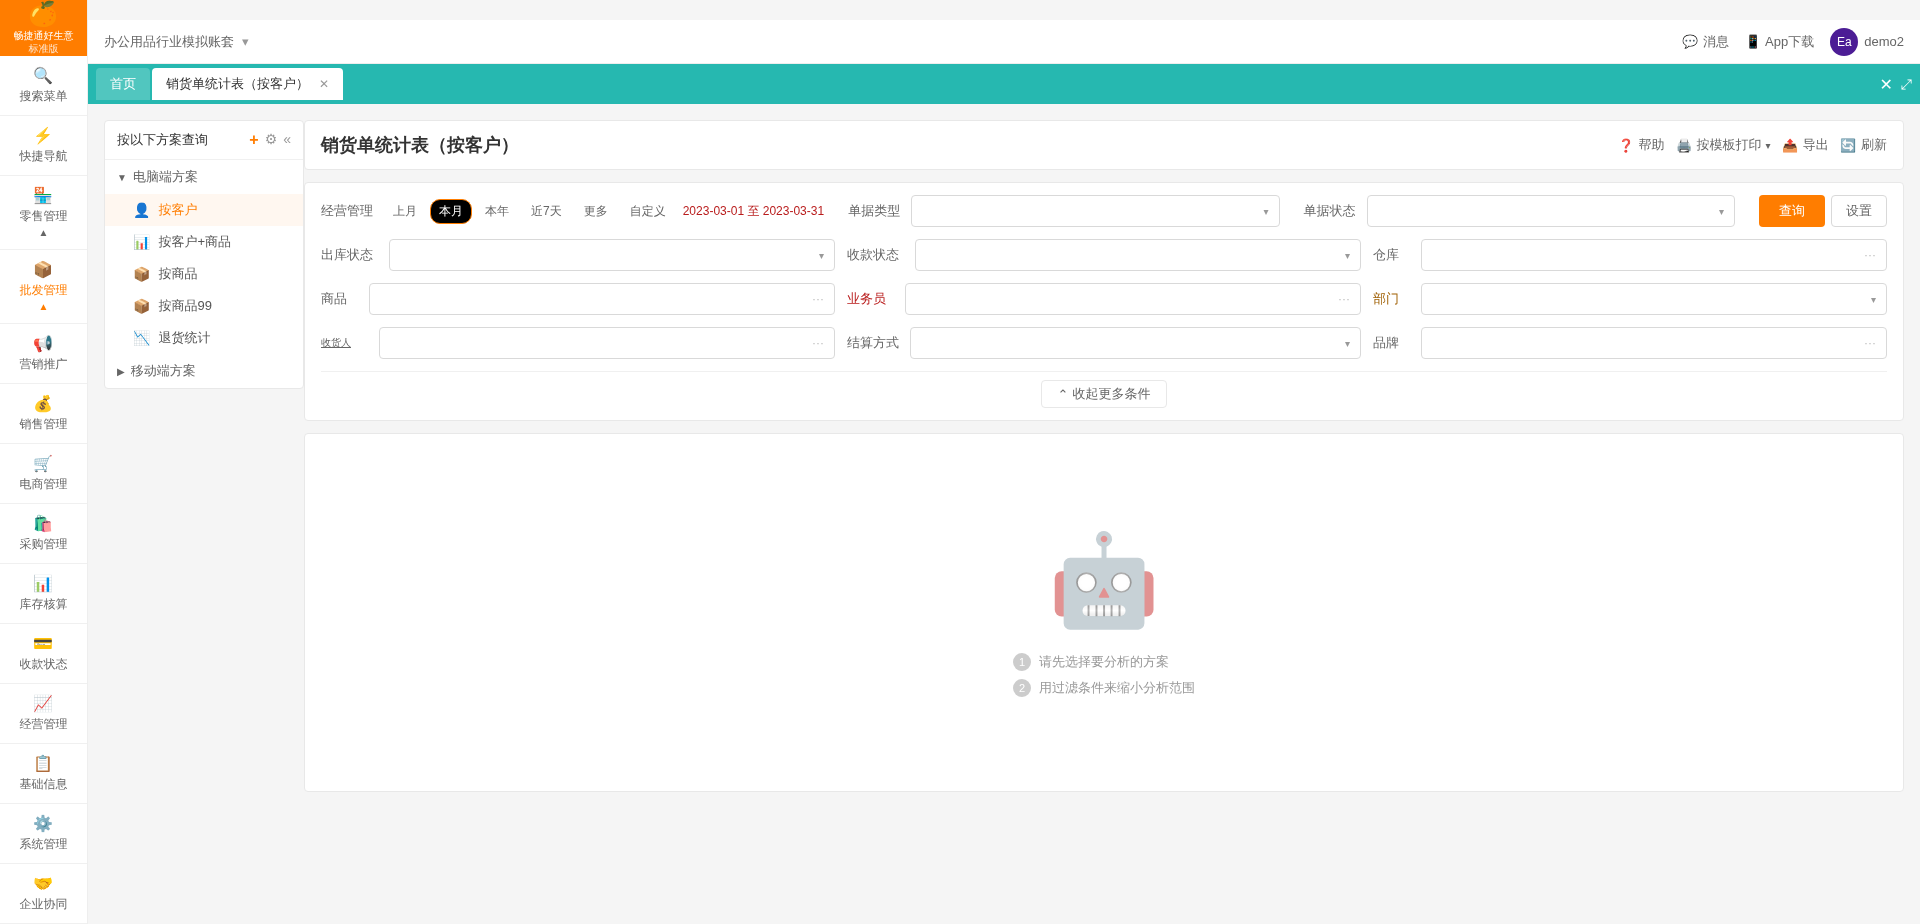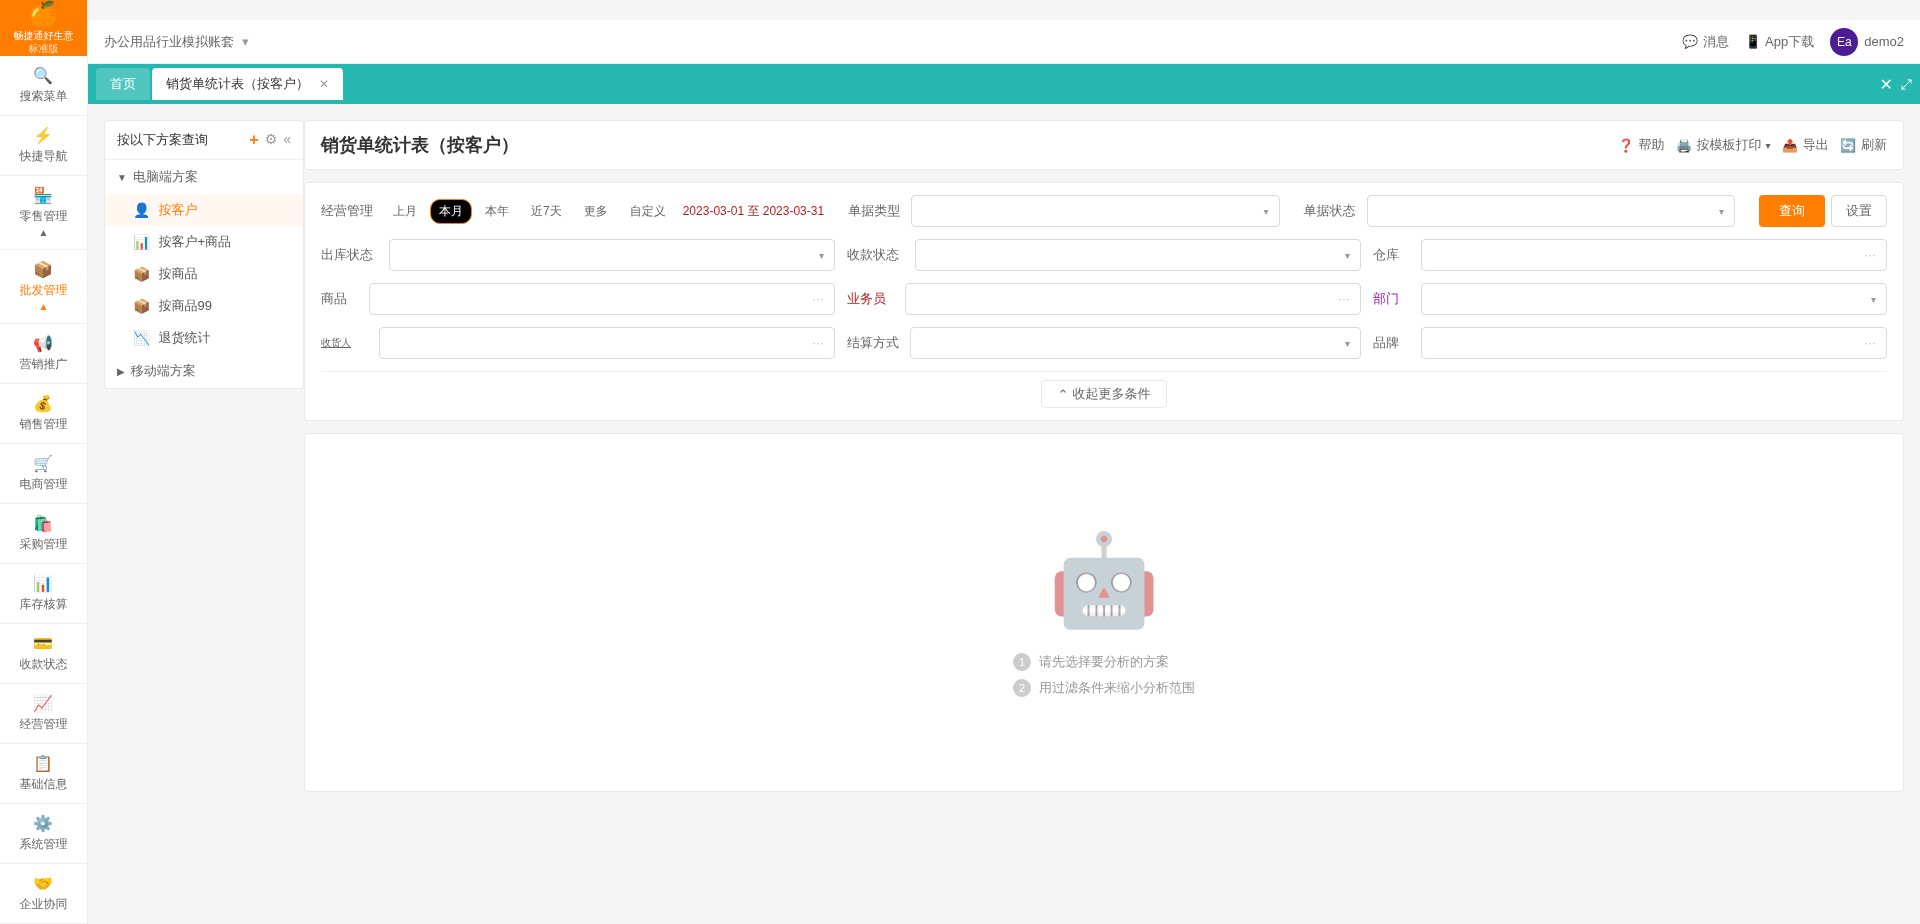--- a/index.html
+++ b/index.html
@@ -351,21 +351,21 @@
           <div style="display:flex;align-items:center;">
             <span style="font-size:13px;color:#b91c1c;white-space:nowrap;min-width:50px;">业务员</span>
             <div style="flex:1;margin-left:8px;">
               <div style="display:flex;align-items:center;border:1px solid #d9d9d9;border-radius:4px;padding:5px 10px;background:#fff;min-height:32px;">
                 <span style="flex:1;"></span>
                 <span style="color:#bbb;font-size:12px;">···</span>
               </div>
             </div>
           </div>
           <div style="display:flex;align-items:center;">
-            <span style="font-size:13px;color:#a21caf;white-space:nowrap;min-width:40px;">部门</span>
+            <span style="font-size:13px;color:#a16207;white-space:nowrap;min-width:40px;">部门</span>
             <div style="flex:1;margin-left:8px;">
               <div class="select-control">
                 <span class="placeholder"></span>
                 <span class="select-arrow">▾</span>
               </div>
             </div>
           </div>
         </div>
 
         <div style="display:grid;grid-template-columns:1fr 1fr 1fr;gap:12px;margin-bottom:12px;">

